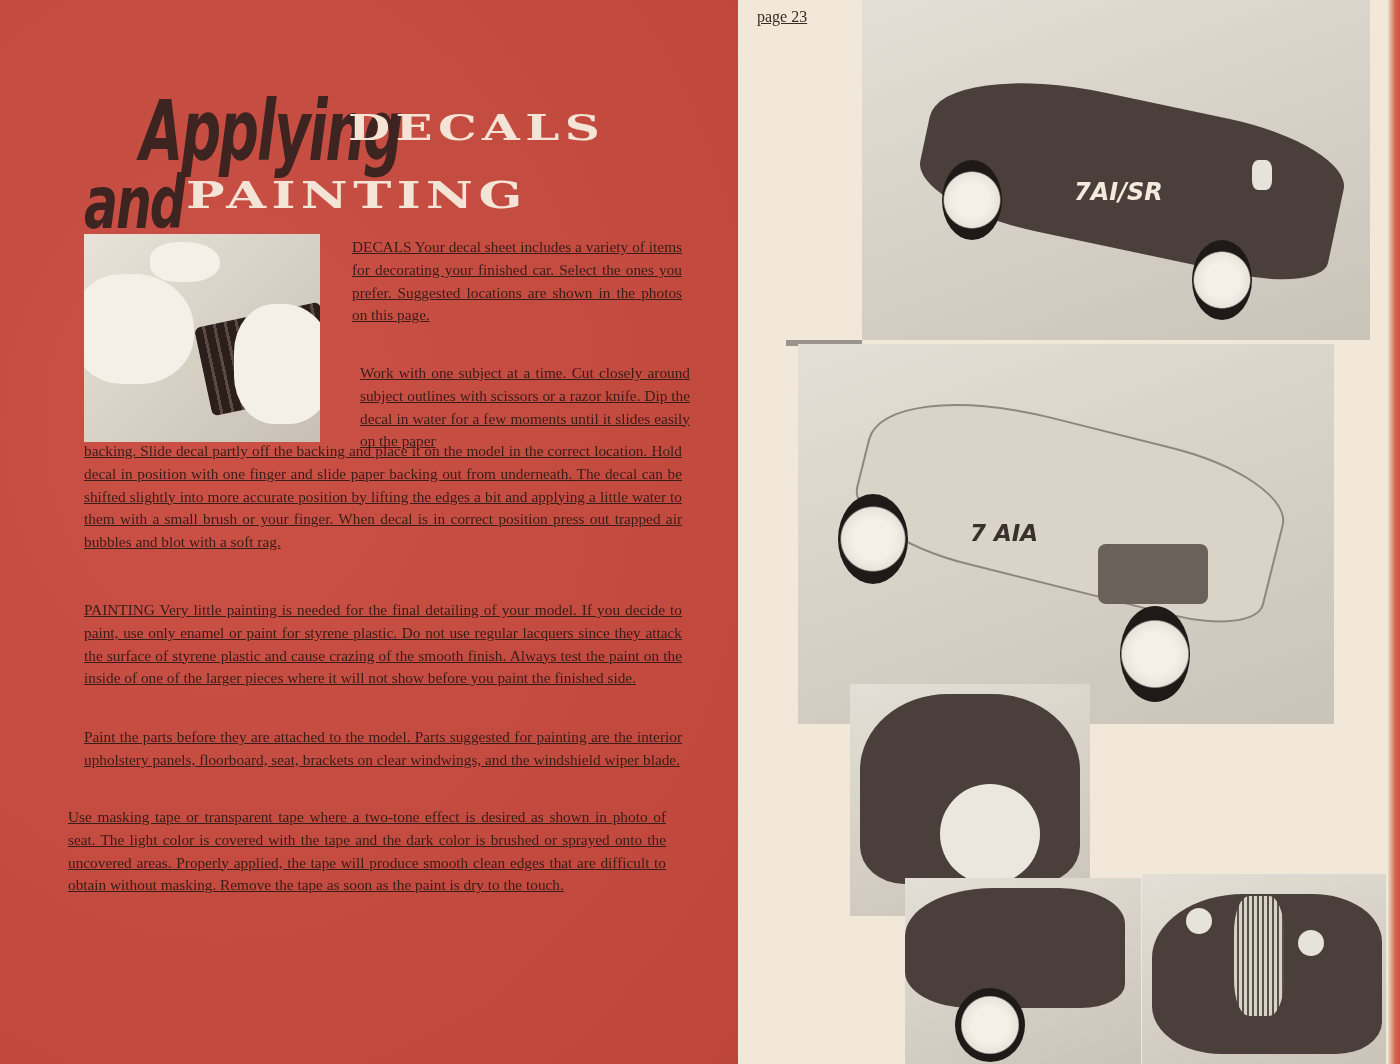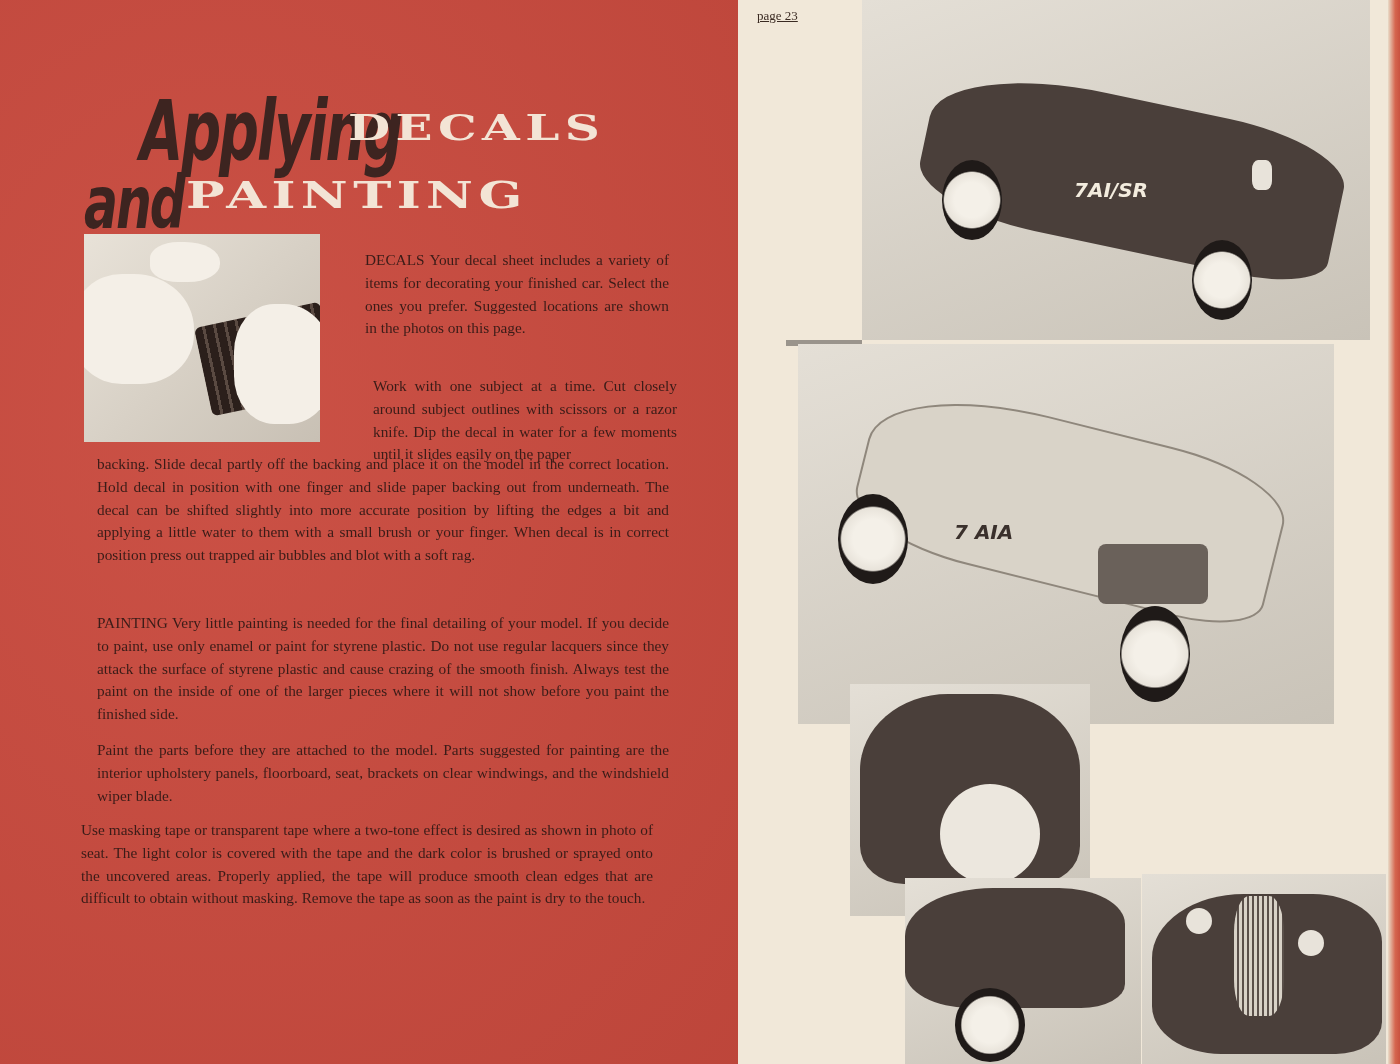--- a/index.html
+++ b/index.html
@@ -15,22 +15,22 @@
   .t3{left:84px;top:160px;font-size:56px;transform:scaleY(1.3);transform-origin:left top;}
   .t4{left:186px;top:172px;font-size:38px;}
   .photo-hands{position:absolute;left:84px;top:234px;width:236px;height:208px;background:linear-gradient(135deg,#e8e2d8,#c8c0b4);overflow:hidden;}
   .hand{position:absolute;background:#f4efe7;border-radius:40% 50% 45% 40%;}
   .decal-block{position:absolute;left:118px;top:80px;width:128px;height:90px;background:repeating-linear-gradient(90deg,#2b1f1b 0 8px,#5a4a42 8px 11px);transform:rotate(-12deg);border-radius:6px;}
   .body-text{position:absolute;color:#3a1c18;font-size:15.3px;line-height:22.8px;text-align:justify;}
   .p1{left:352px;top:236px;width:330px;}
   .p3{left:84px;top:599px;width:598px;}
   .p4{left:84px;top:726px;width:598px;}
   .p5{left:68px;top:806px;width:598px;}
-  .body-text p{margin:13px;}
-  .page-num{position:absolute;left:757px;top:8px;font-size:13px;color:#3a2a22;text-decoration:underline;}
+  .body-text p{margin:0;text-decoration:underline;}
+  .page-num{position:absolute;left:757px;top:8px;font-size:16px;color:#3a2a22;text-decoration:underline;}
   .photo{position:absolute;background:linear-gradient(160deg,#e4dfd6,#c9c3b8);overflow:hidden;}
   .ph1{left:862px;top:0;width:508px;height:340px;}
   .ph2{left:798px;top:344px;width:536px;height:380px;}
   .ph3{left:850px;top:684px;width:240px;height:232px;}
   .ph4{left:905px;top:878px;width:236px;height:186px;}
   .ph5{left:1142px;top:874px;width:244px;height:190px;}
   .gray-tab{position:absolute;left:786px;top:340px;width:76px;height:6px;background:#9a948c;}
   .car-body{position:absolute;background:#4a3f3a;border-radius:40% 30% 20% 30%;}
   .wheel{position:absolute;border-radius:50%;background:radial-gradient(circle,#f4f0e8 35%,#e8e3da 55%,#1f1a18 58%);}
   .car-light{position:absolute;background:#e8e3da;border-radius:30%;}
@@ -75,31 +75,31 @@
   <p>Use masking tape or transparent tape where a two-tone effect is desired as shown in photo of seat. The light color is covered with the tape and the dark color is brushed or sprayed onto the uncovered areas. Properly applied, the tape will produce smooth clean edges that are difficult to obtain without masking. Remove the tape as soon as the paint is dry to the touch.</p>
 </div>
 
 <div class="page-num">page 23</div>
 
 <div class="photo ph1">
   <div class="car-body" style="left:60px;top:100px;width:420px;height:150px;transform:rotate(12deg);"></div>
   <div class="wheel" style="left:80px;top:160px;width:60px;height:80px;"></div>
   <div class="wheel" style="left:330px;top:240px;width:60px;height:80px;"></div>
   <div class="car-light" style="left:390px;top:160px;width:20px;height:30px;"></div>
-  <div class="script-decal" style="left:212px;top:178px;font-size:20px;">7AI/SR</div>
+  <div class="script-decal" style="left:212px;top:178px;font-size:24px;">7AI/SR</div>
 </div>
 
 <div class="gray-tab"></div>
 
 <div class="photo ph2">
   <div class="car-body" style="left:60px;top:80px;width:420px;height:160px;background:#d9d3c8;transform:rotate(14deg);border:2px solid #8f877c;"></div>
   <div class="wheel" style="left:40px;top:150px;width:70px;height:90px;"></div>
   <div class="wheel" style="left:322px;top:262px;width:70px;height:96px;"></div>
   <div class="car-body" style="left:300px;top:200px;width:110px;height:60px;background:#6a615a;border-radius:8px;"></div>
-  <div class="script-decal" style="left:156px;top:176px;font-size:20px;color:#3a302c;">7 AIA</div>
+  <div class="script-decal" style="left:172px;top:176px;font-size:23px;color:#3a302c;">7 AIA</div>
 </div>
 
 <div class="photo ph3">
   <div class="car-body" style="left:10px;top:10px;width:220px;height:190px;border-radius:40% 40% 20% 20%;"></div>
   <div class="wheel" style="left:90px;top:100px;width:100px;height:100px;background:#ece7de;"></div>
 </div>
 
 <div class="photo ph4">
   <div class="car-body" style="left:0;top:10px;width:220px;height:120px;"></div>
   <div class="wheel" style="left:50px;top:110px;width:70px;height:74px;"></div>

